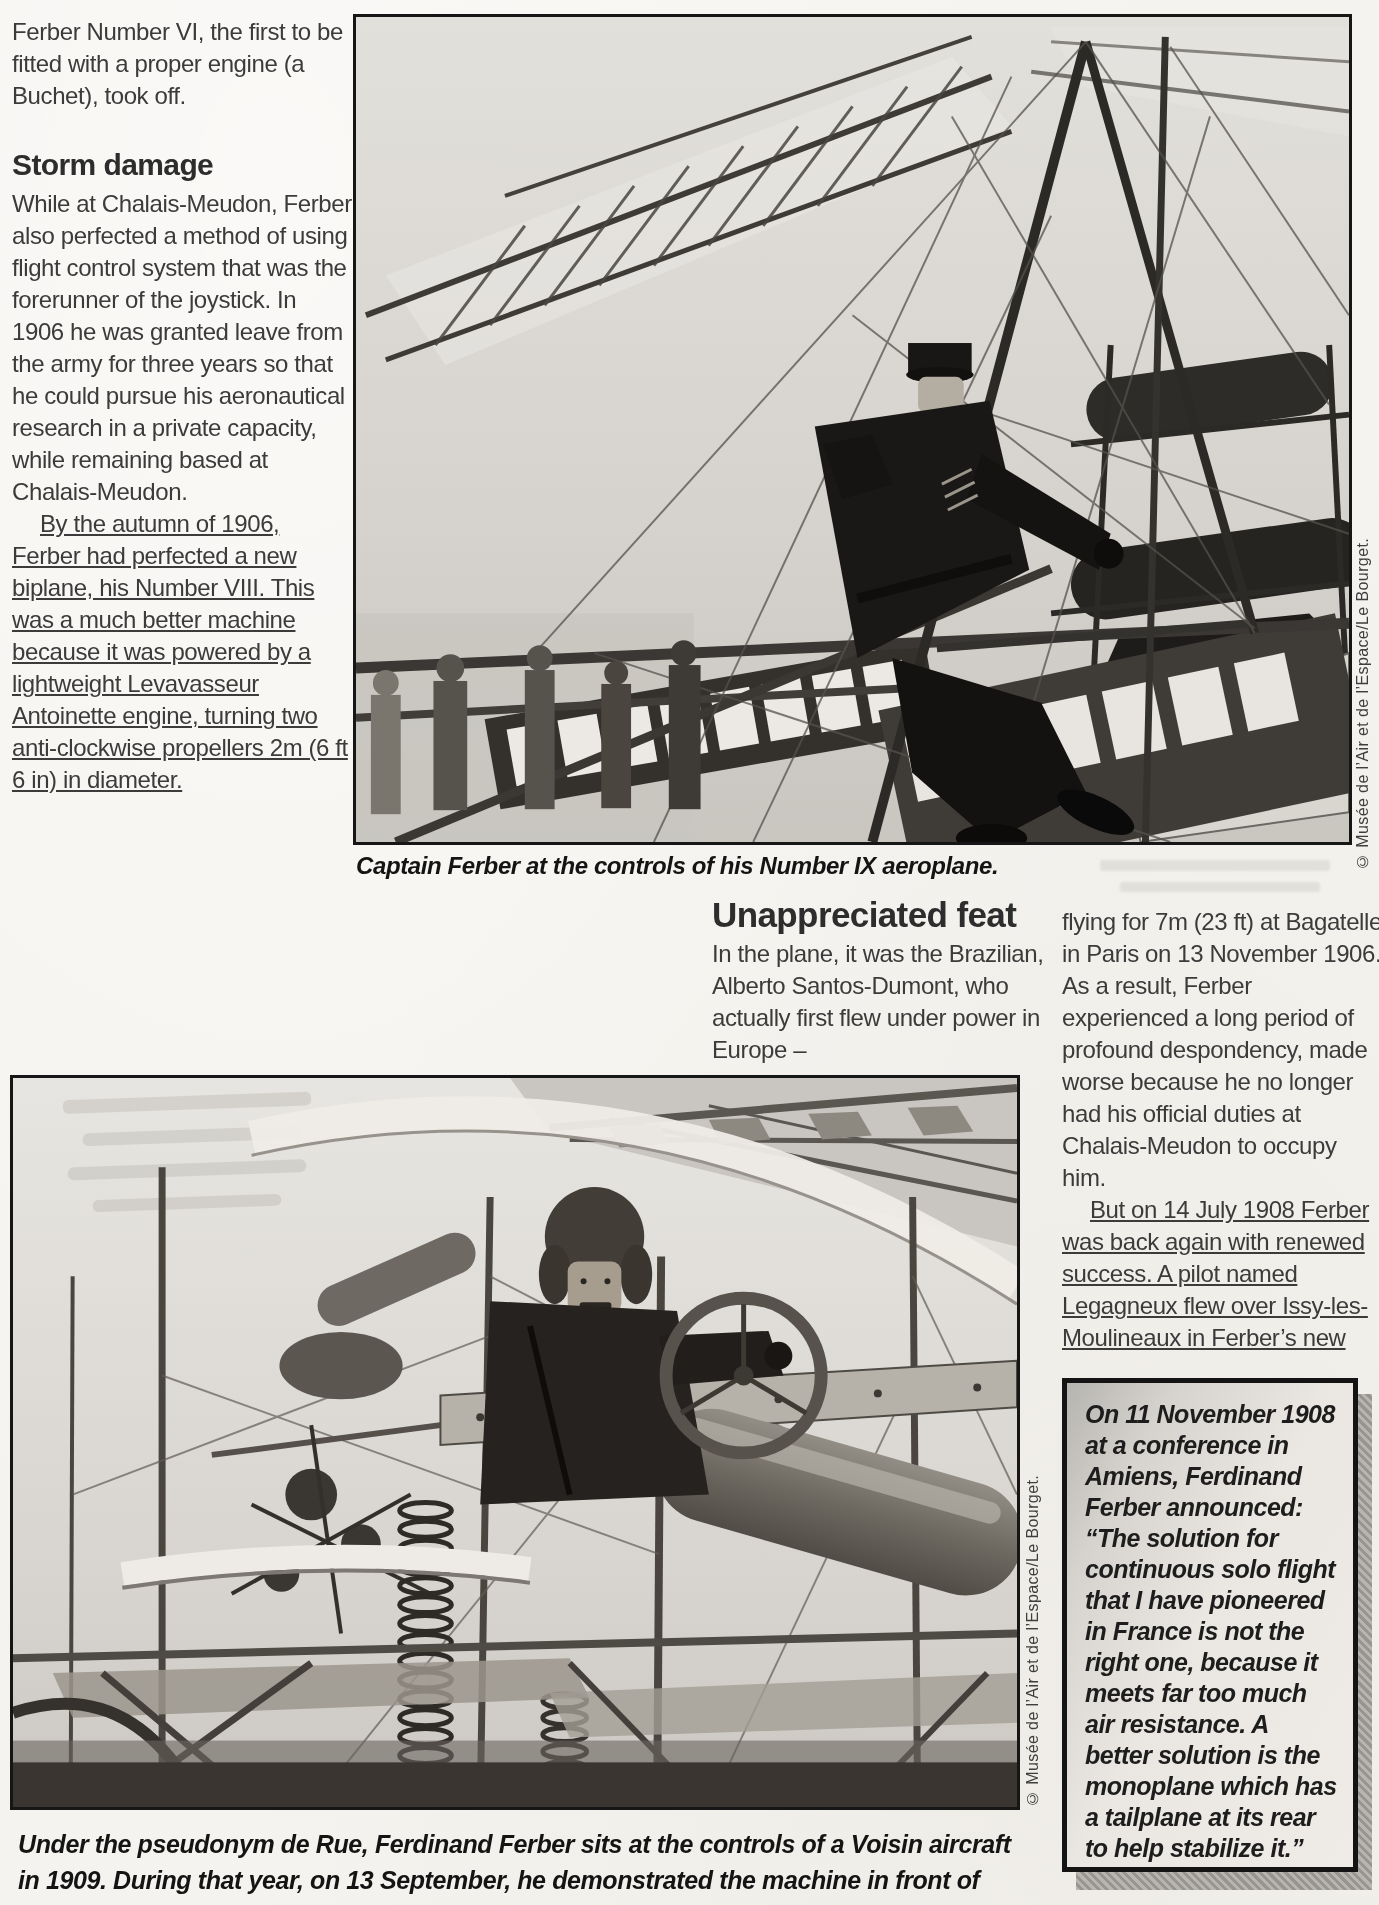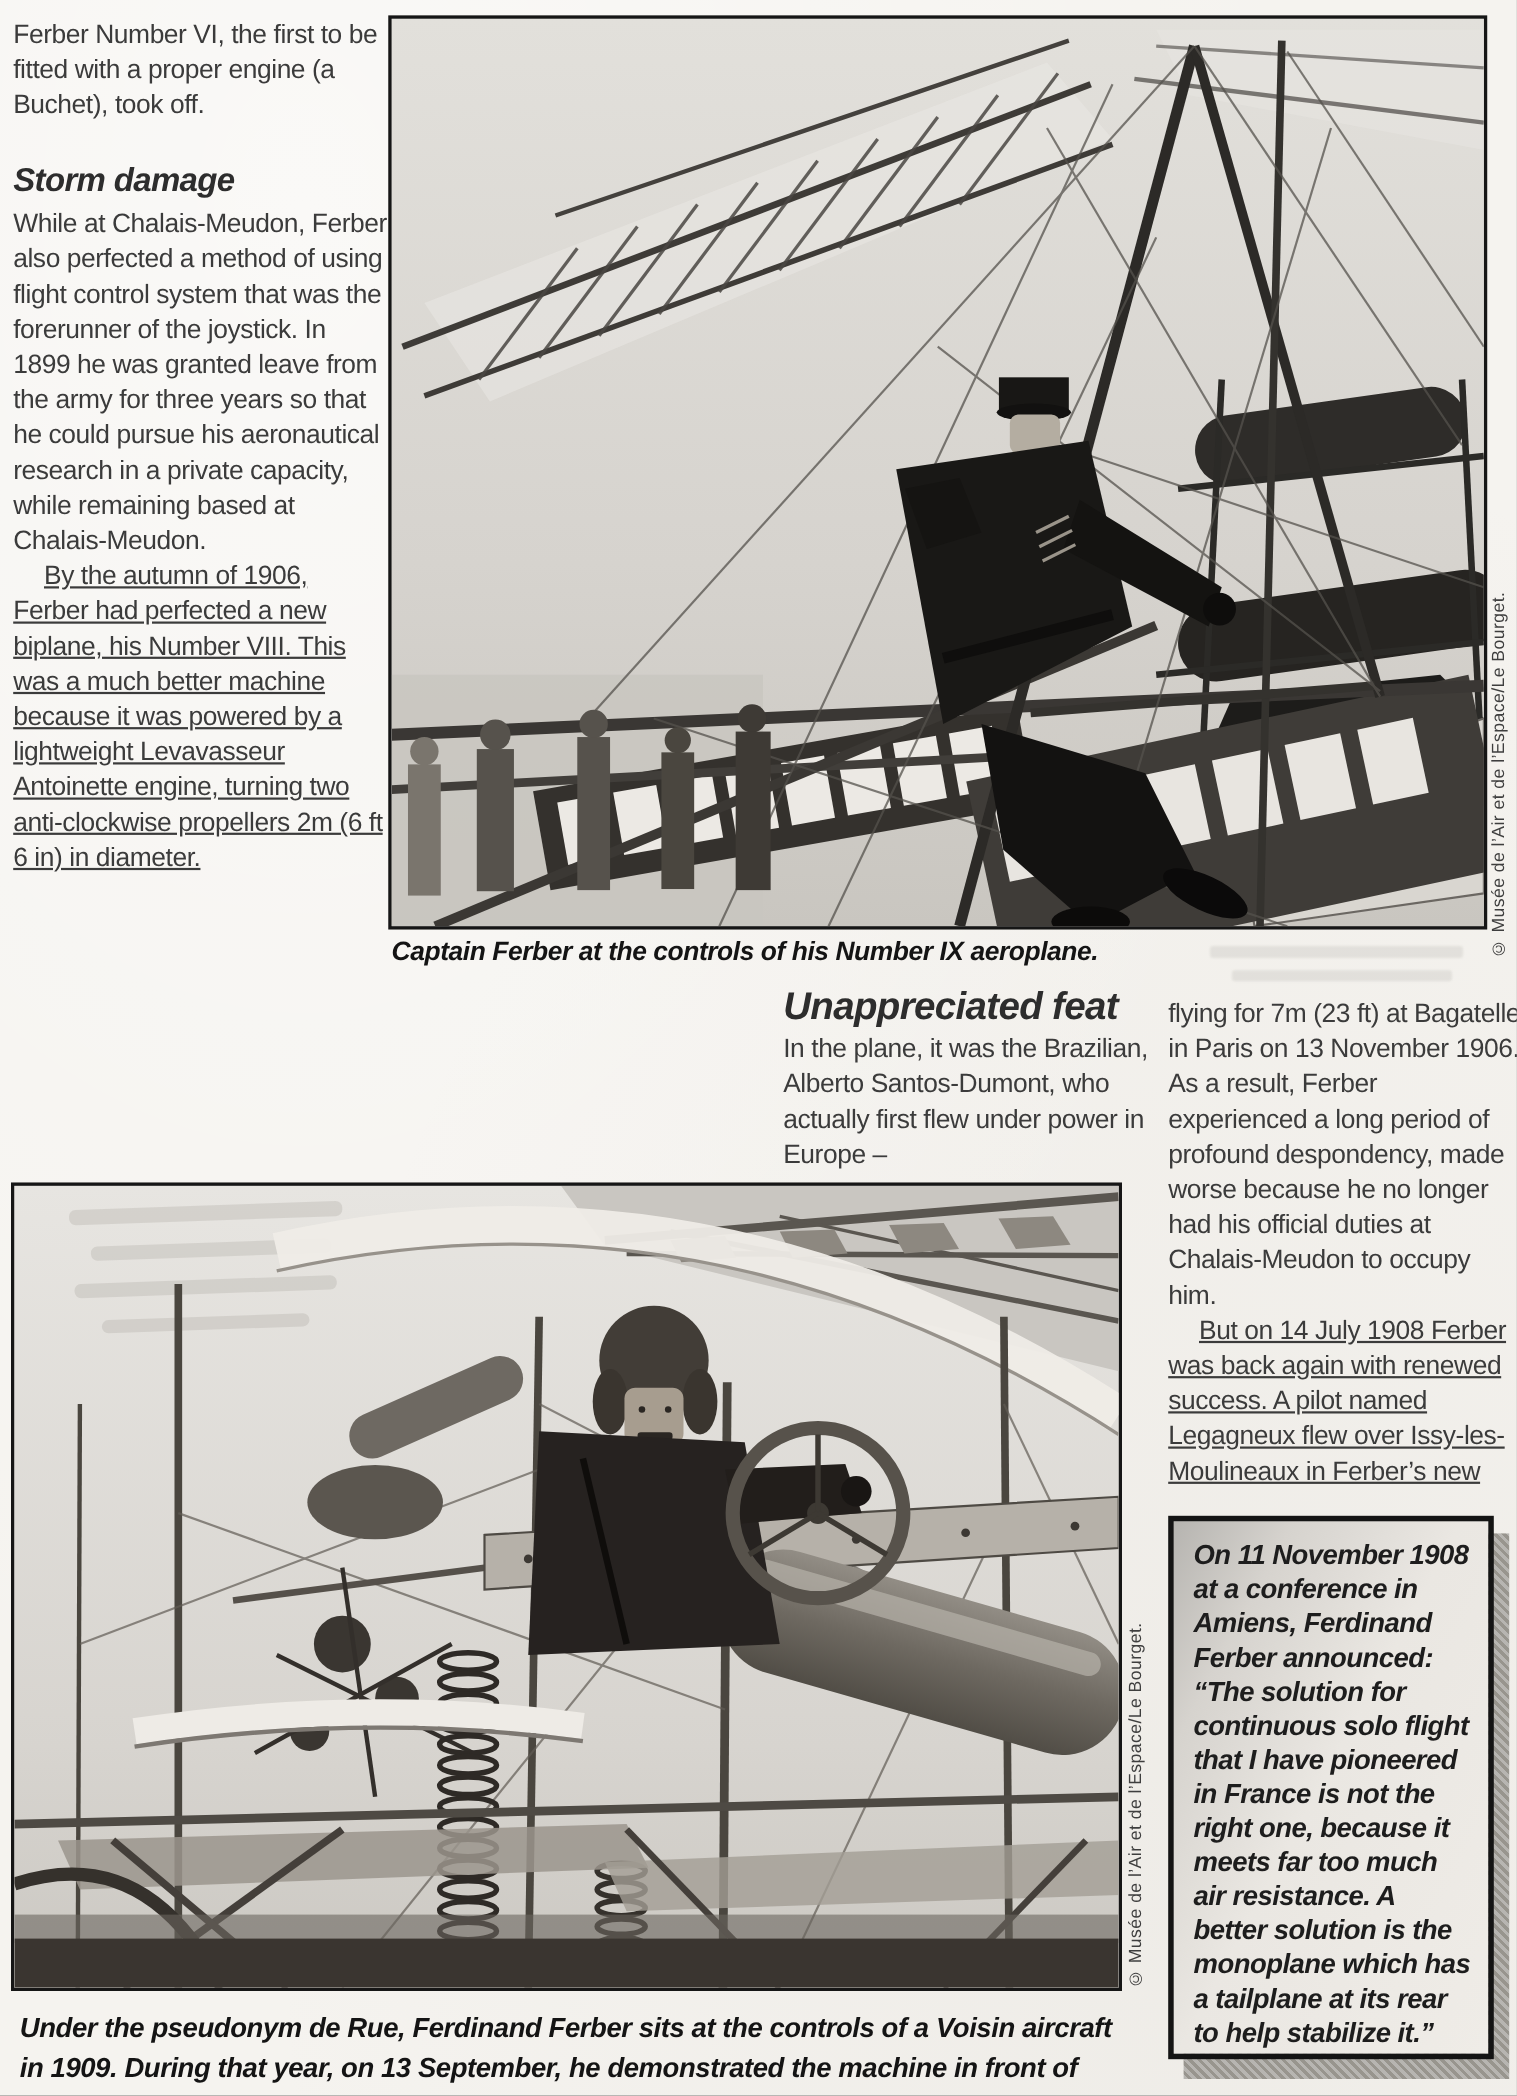--- a/index.html
+++ b/index.html
@@ -18,21 +18,21 @@
     color:var(--text);
   }
   .body-text{
     font-size:24px;line-height:32px;letter-spacing:-0.4px;color:var(--text);
     text-align:left;
   }
   .body-text p{margin:0;}
   .indent{text-indent:28px;text-decoration:underline;}
   h2.sect{
     font-size:30px;line-height:34px;font-weight:bold;color:var(--heading);
-    letter-spacing:-0.6px;margin:0 0 6px 0;font-style:italic;
+    letter-spacing:-0.6px;margin:0 0 6px 0;
   }
   .abs{position:absolute;}
   .photo-frame{border:3px solid #161616;background:#d8d5d0;overflow:hidden;}
   .caption{
     font-style:italic;font-weight:bold;color:var(--caption);
     font-size:24px;line-height:36px;letter-spacing:-0.4px;
   }
   .vcredit{
     writing-mode:vertical-rl;transform:rotate(180deg);
     font-size:16px;letter-spacing:.4px;color:#3e3e3e;white-space:nowrap;
@@ -57,21 +57,21 @@
   .bleed{position:absolute;background:rgba(110,105,98,.12);border-radius:3px;filter:blur(1px);}
 </style>
 </head>
 <body>
 
 <div id="page">
 
   <div class="abs body-text" style="left:12px;top:16px;width:340px;">
     <p>Ferber Number VI, the first to be fitted with a proper engine (a Buchet), took off.</p>
     <h2 class="sect" style="margin-top:36px;">Storm damage</h2>
-    <p>While at Chalais-Meudon, Ferber also perfected a method of using flight control system that was the forerunner of the joystick. In 1899 he was granted leave from the army for three years so that he could pursue his aeronautical research in a private capacity, while remaining based at Chalais-Meudon.</p>
+    <p>While at Chalais-Meudon, Ferber also perfected a method of using flight control system that was the forerunner of the joystick. In 1906 he was granted leave from the army for three years so that he could pursue his aeronautical research in a private capacity, while remaining based at Chalais-Meudon.</p>
     <p class="indent">By the autumn of 1906, Ferber had perfected a new biplane, his Number VIII. This was a much better machine because it was powered by a lightweight Levavasseur Antoinette engine, turning two anti-clockwise propellers 2m (6 ft 6 in) in diameter.</p>
   </div>
 
   <div class="abs photo-frame" style="left:353px;top:14px;width:999px;height:831px;">
     <svg width="100%" height="100%" viewBox="0 0 1000 830" preserveAspectRatio="none">
       <defs>
         <linearGradient id="p1sky" x1="0" y1="0" x2="0" y2="1">
           <stop offset="0" stop-color="#e2e0db"></stop>
             <stop offset="0.6" stop-color="#d6d3ce"></stop>
             <stop offset="1" stop-color="#c9c6c0"></stop>

